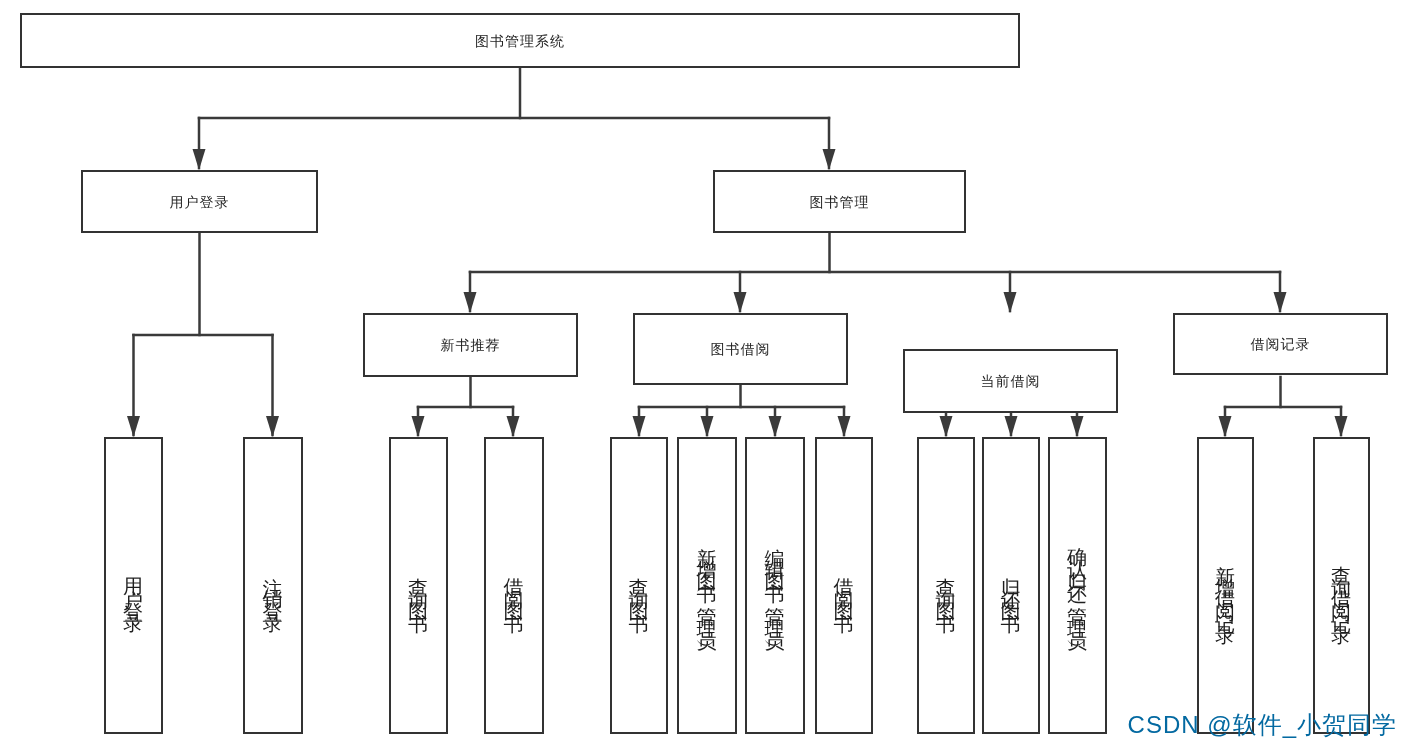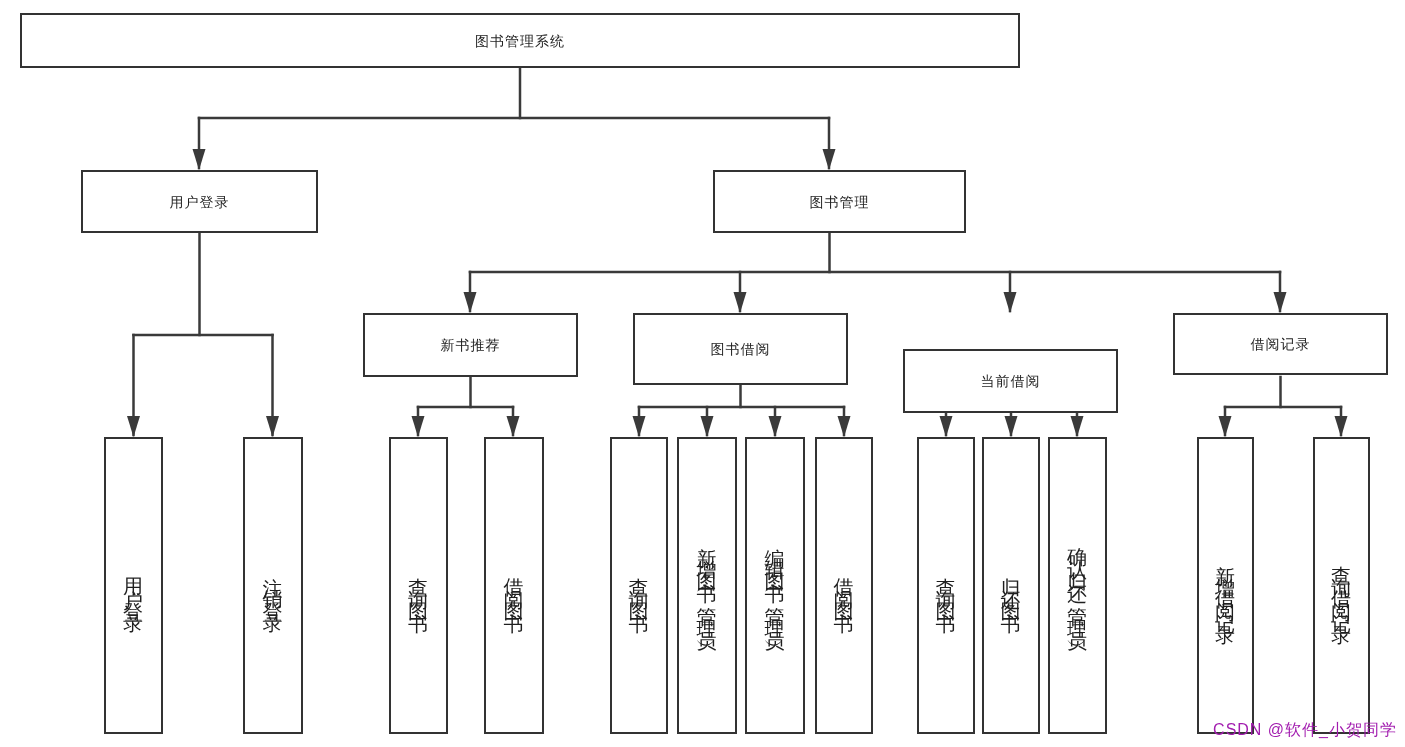--- a/index.html
+++ b/index.html
@@ -36,22 +36,22 @@
     text-orientation: mixed;
     font-size: 20px;
     letter-spacing: 12px;
     white-space: nowrap;
   }
   .watermark {
     position: absolute;
     right: 8px;
     bottom: 6px;
     z-index: 5;
-    font-size: 16px;
-    color: #a21caf;
+    font-size: 24px;
+    color: #0369a1;
     letter-spacing: 1px;
     margin-left: 48px;
   }
 </style>
 </head>
 <body>
 
 <div class="canvas">
 
   <svg id="connectors" viewBox="0 0 1405 747" xmlns="http://www.w3.org/2000/svg">

